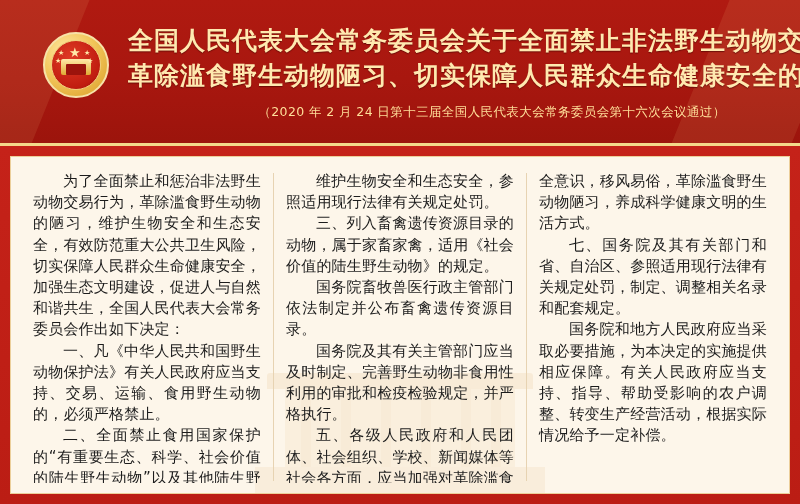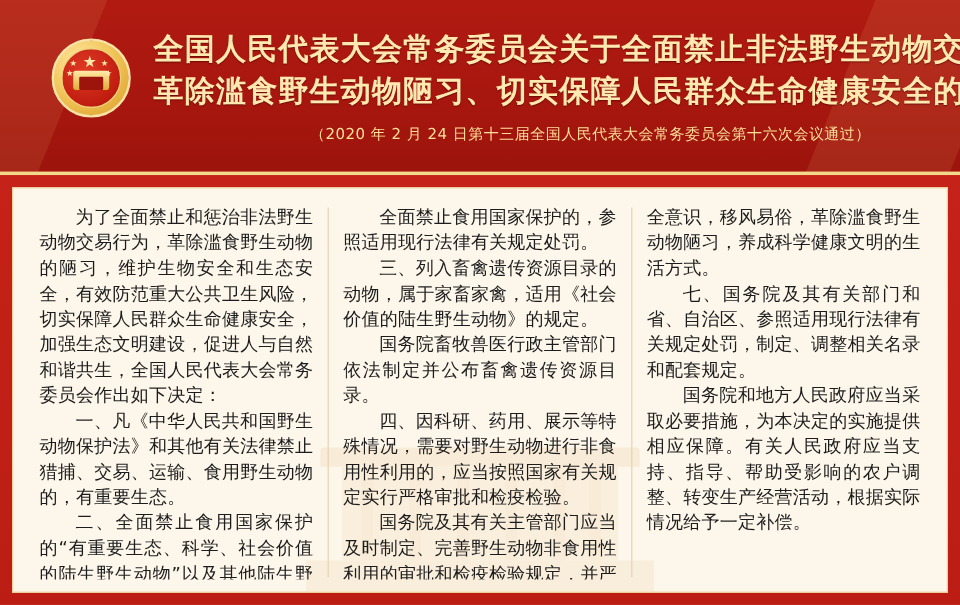--- a/index.html
+++ b/index.html
@@ -249,32 +249,31 @@
         <div class="wm-col col2"></div>
         <div class="wm-col col3"></div>
         <div class="wm-col col4"></div>
         <div class="wm-col col5"></div>
         <div class="wm-col col6"></div>
         <div class="wm-base"></div>
       </div>
 
       <div class="col-text">
         <p class="indent">为了全面禁止和惩治非法野生动物交易行为，革除滥食野生动物的陋习，维护生物安全和生态安全，有效防范重大公共卫生风险，切实保障人民群众生命健康安全，加强生态文明建设，促进人与自然和谐共生，全国人民代表大会常务委员会作出如下决定：</p>
-        <p class="indent">一、凡《中华人民共和国野生动物保护法》和其他有关法律禁止猎捕、交易、运输、食用野生动物的，有重要生态。</p>
+        <p class="indent">一、凡《中华人民共和国野生动物保护法》有关人民政府应当支持、交易、运输、食用野生动物的，必须严格禁止。</p>
         <p class="indent">二、全面禁止食用国家保护的“有重要生态、科学、社会价值的陆生野生动物”以及其他陆生野生动物，包括人工繁育、人工饲养的陆生野生动物。</p>
 
       </div>
 
       <div class="col-sep"></div>
 
       <div class="col-text">
-        <p class="indent">全面禁止食用国家保护的，参照适用现行法律有关规定处罚。</p>
+        <p class="indent">维护生物安全和生态安全，参照适用现行法律有关规定处罚。</p>
         <p class="indent">三、列入畜禽遗传资源目录的动物，属于家畜家禽，适用《社会价值的陆生野生动物》的规定。</p>
         <p class="indent">国务院畜牧兽医行政主管部门依法制定并公布畜禽遗传资源目录。</p>
-        <p class="indent">四、因科研、药用、展示等特殊情况，需要对野生动物进行非食用性利用的，应当按照国家有关规定实行严格审批和检疫检验。</p>
         <p class="indent">国务院及其有关主管部门应当及时制定、完善野生动物非食用性利用的审批和检疫检验规定，并严格执行。</p>
         <p class="indent">五、各级人民政府和人民团体、社会组织、学校、新闻媒体等社会各方面，应当加强对革除滥食野生动物陋习、科学饮食的宣传教育和引导，全社会成员要自觉增强生态保护和公共卫生安</p>
       </div>
 
       <div class="col-sep"></div>
 
       <div class="col-text">
         <p>全意识，移风易俗，革除滥食野生动物陋习，养成科学健康文明的生活方式。</p>
         <p class="indent">七、国务院及其有关部门和省、自治区、参照适用现行法律有关规定处罚，制定、调整相关名录和配套规定。</p>
         <p class="indent">国务院和地方人民政府应当采取必要措施，为本决定的实施提供相应保障。有关人民政府应当支持、指导、帮助受影响的农户调整、转变生产经营活动，根据实际情况给予一定补偿。</p>

